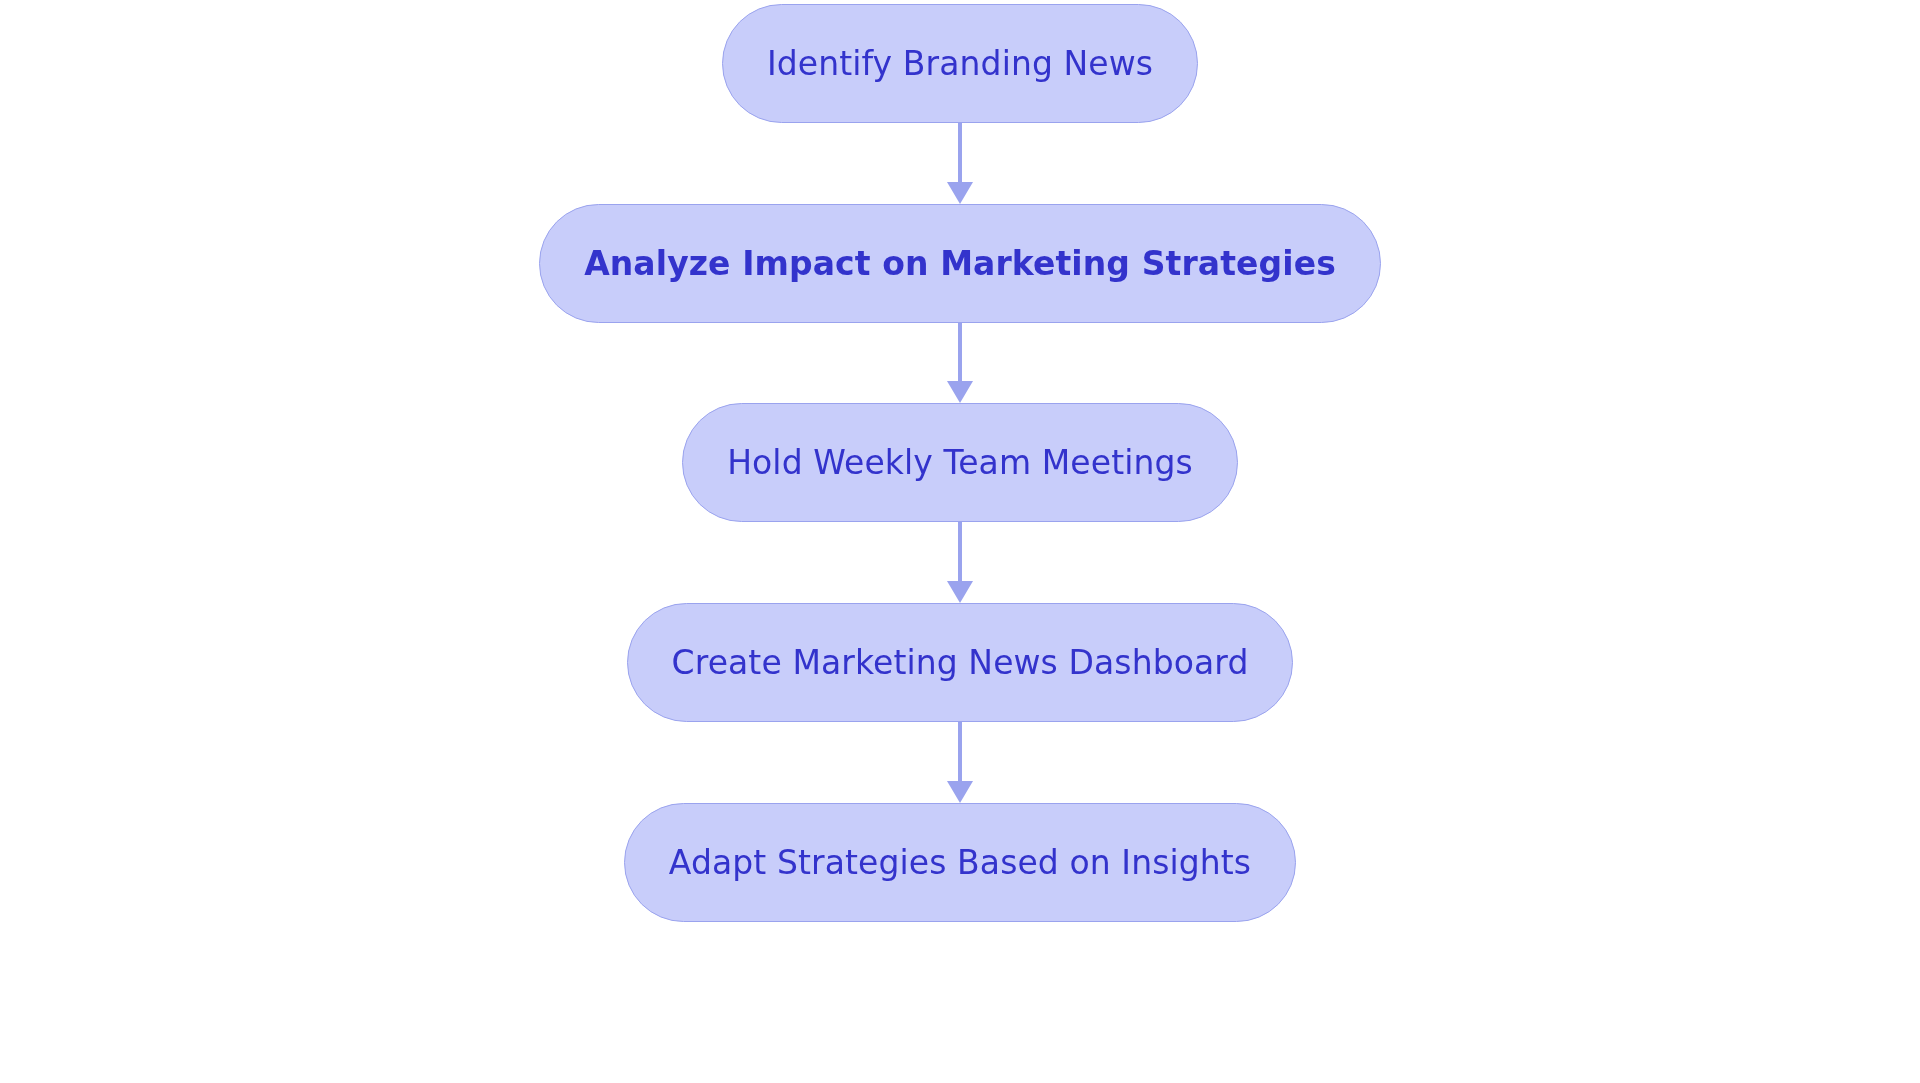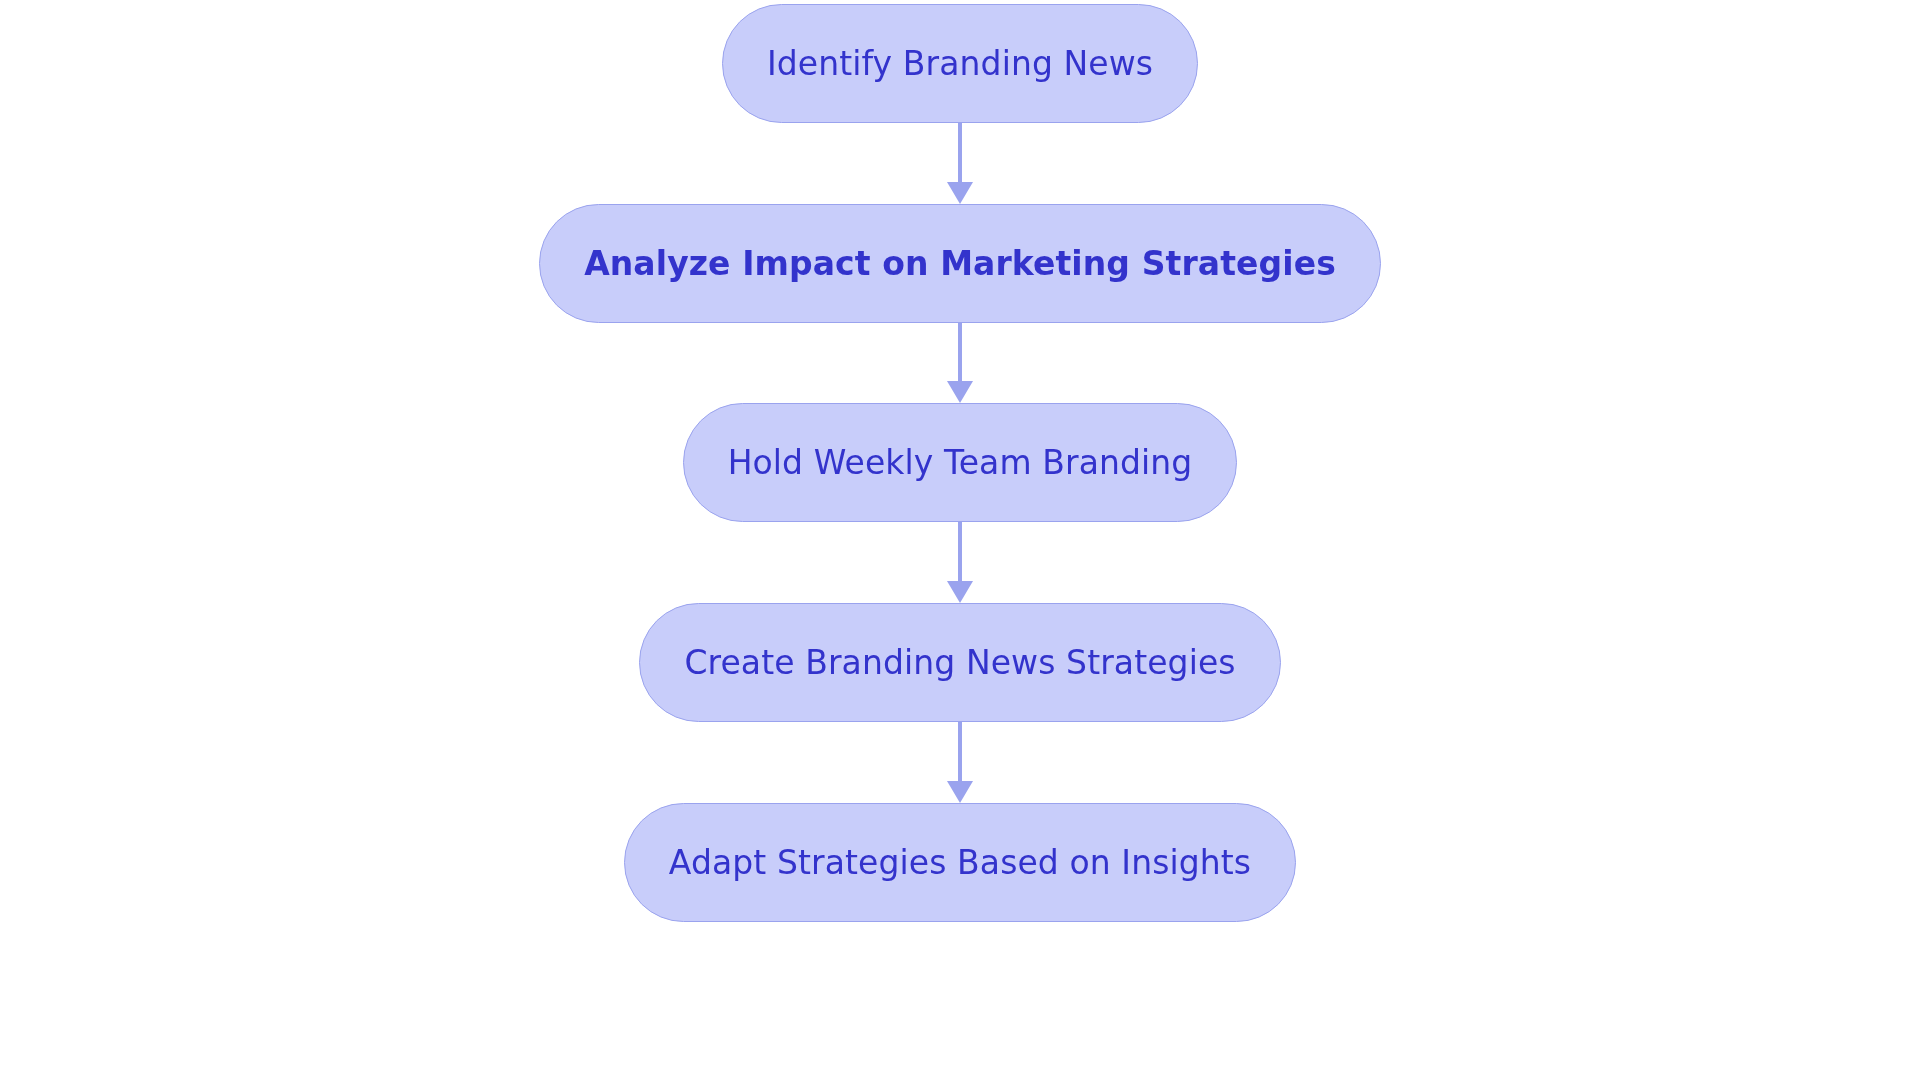--- a/index.html
+++ b/index.html
@@ -117,30 +117,30 @@
     <div class="node n1">
       <span class="node-label">Analyze Impact on Marketing Strategies</span>
     </div>
 
     <div class="connector c1">
       <div class="stem"></div>
       <div class="arrowhead"></div>
     </div>
 
     <div class="node n2">
-      <span class="node-label">Hold Weekly Team Branding</span>
+      <span class="node-label">Hold Weekly Team Meetings</span>
     </div>
 
     <div class="connector c2">
       <div class="stem"></div>
       <div class="arrowhead"></div>
     </div>
 
     <div class="node n3">
-      <span class="node-label">Create Branding News Strategies</span>
+      <span class="node-label">Create Marketing News Dashboard</span>
     </div>
 
     <div class="connector c3">
       <div class="stem"></div>
       <div class="arrowhead"></div>
     </div>
 
     <div class="node n4">
       <span class="node-label">Adapt Strategies Based on Insights</span>
     </div>

